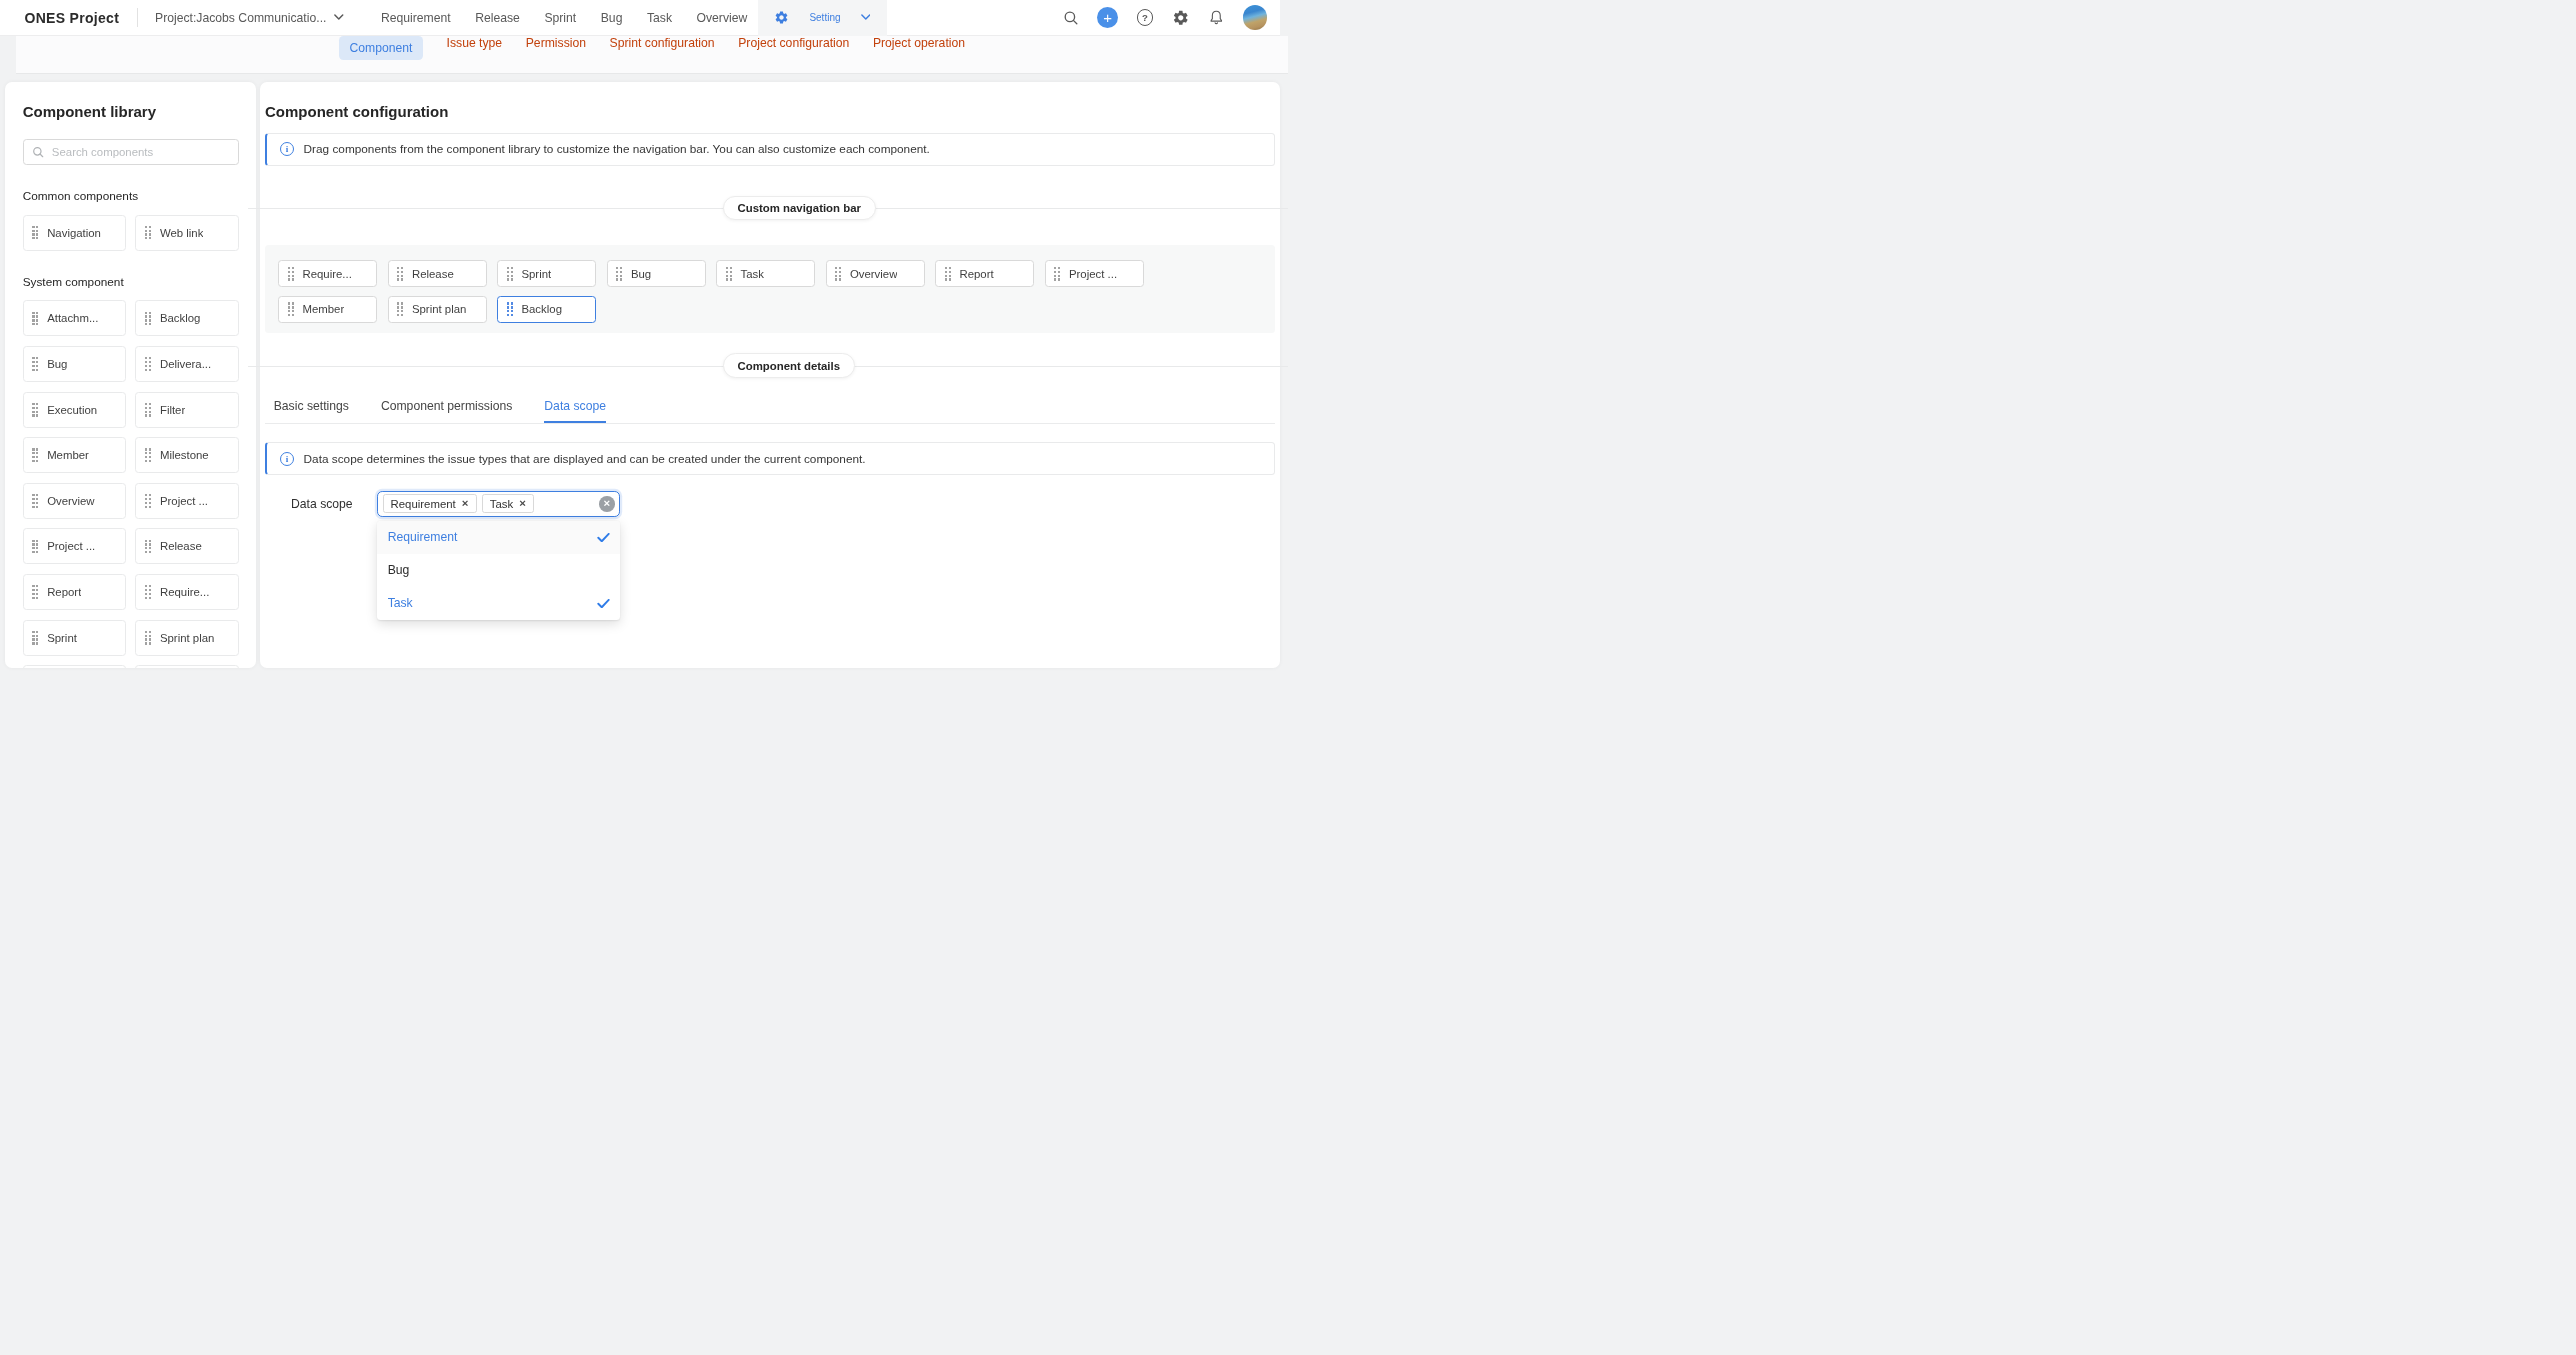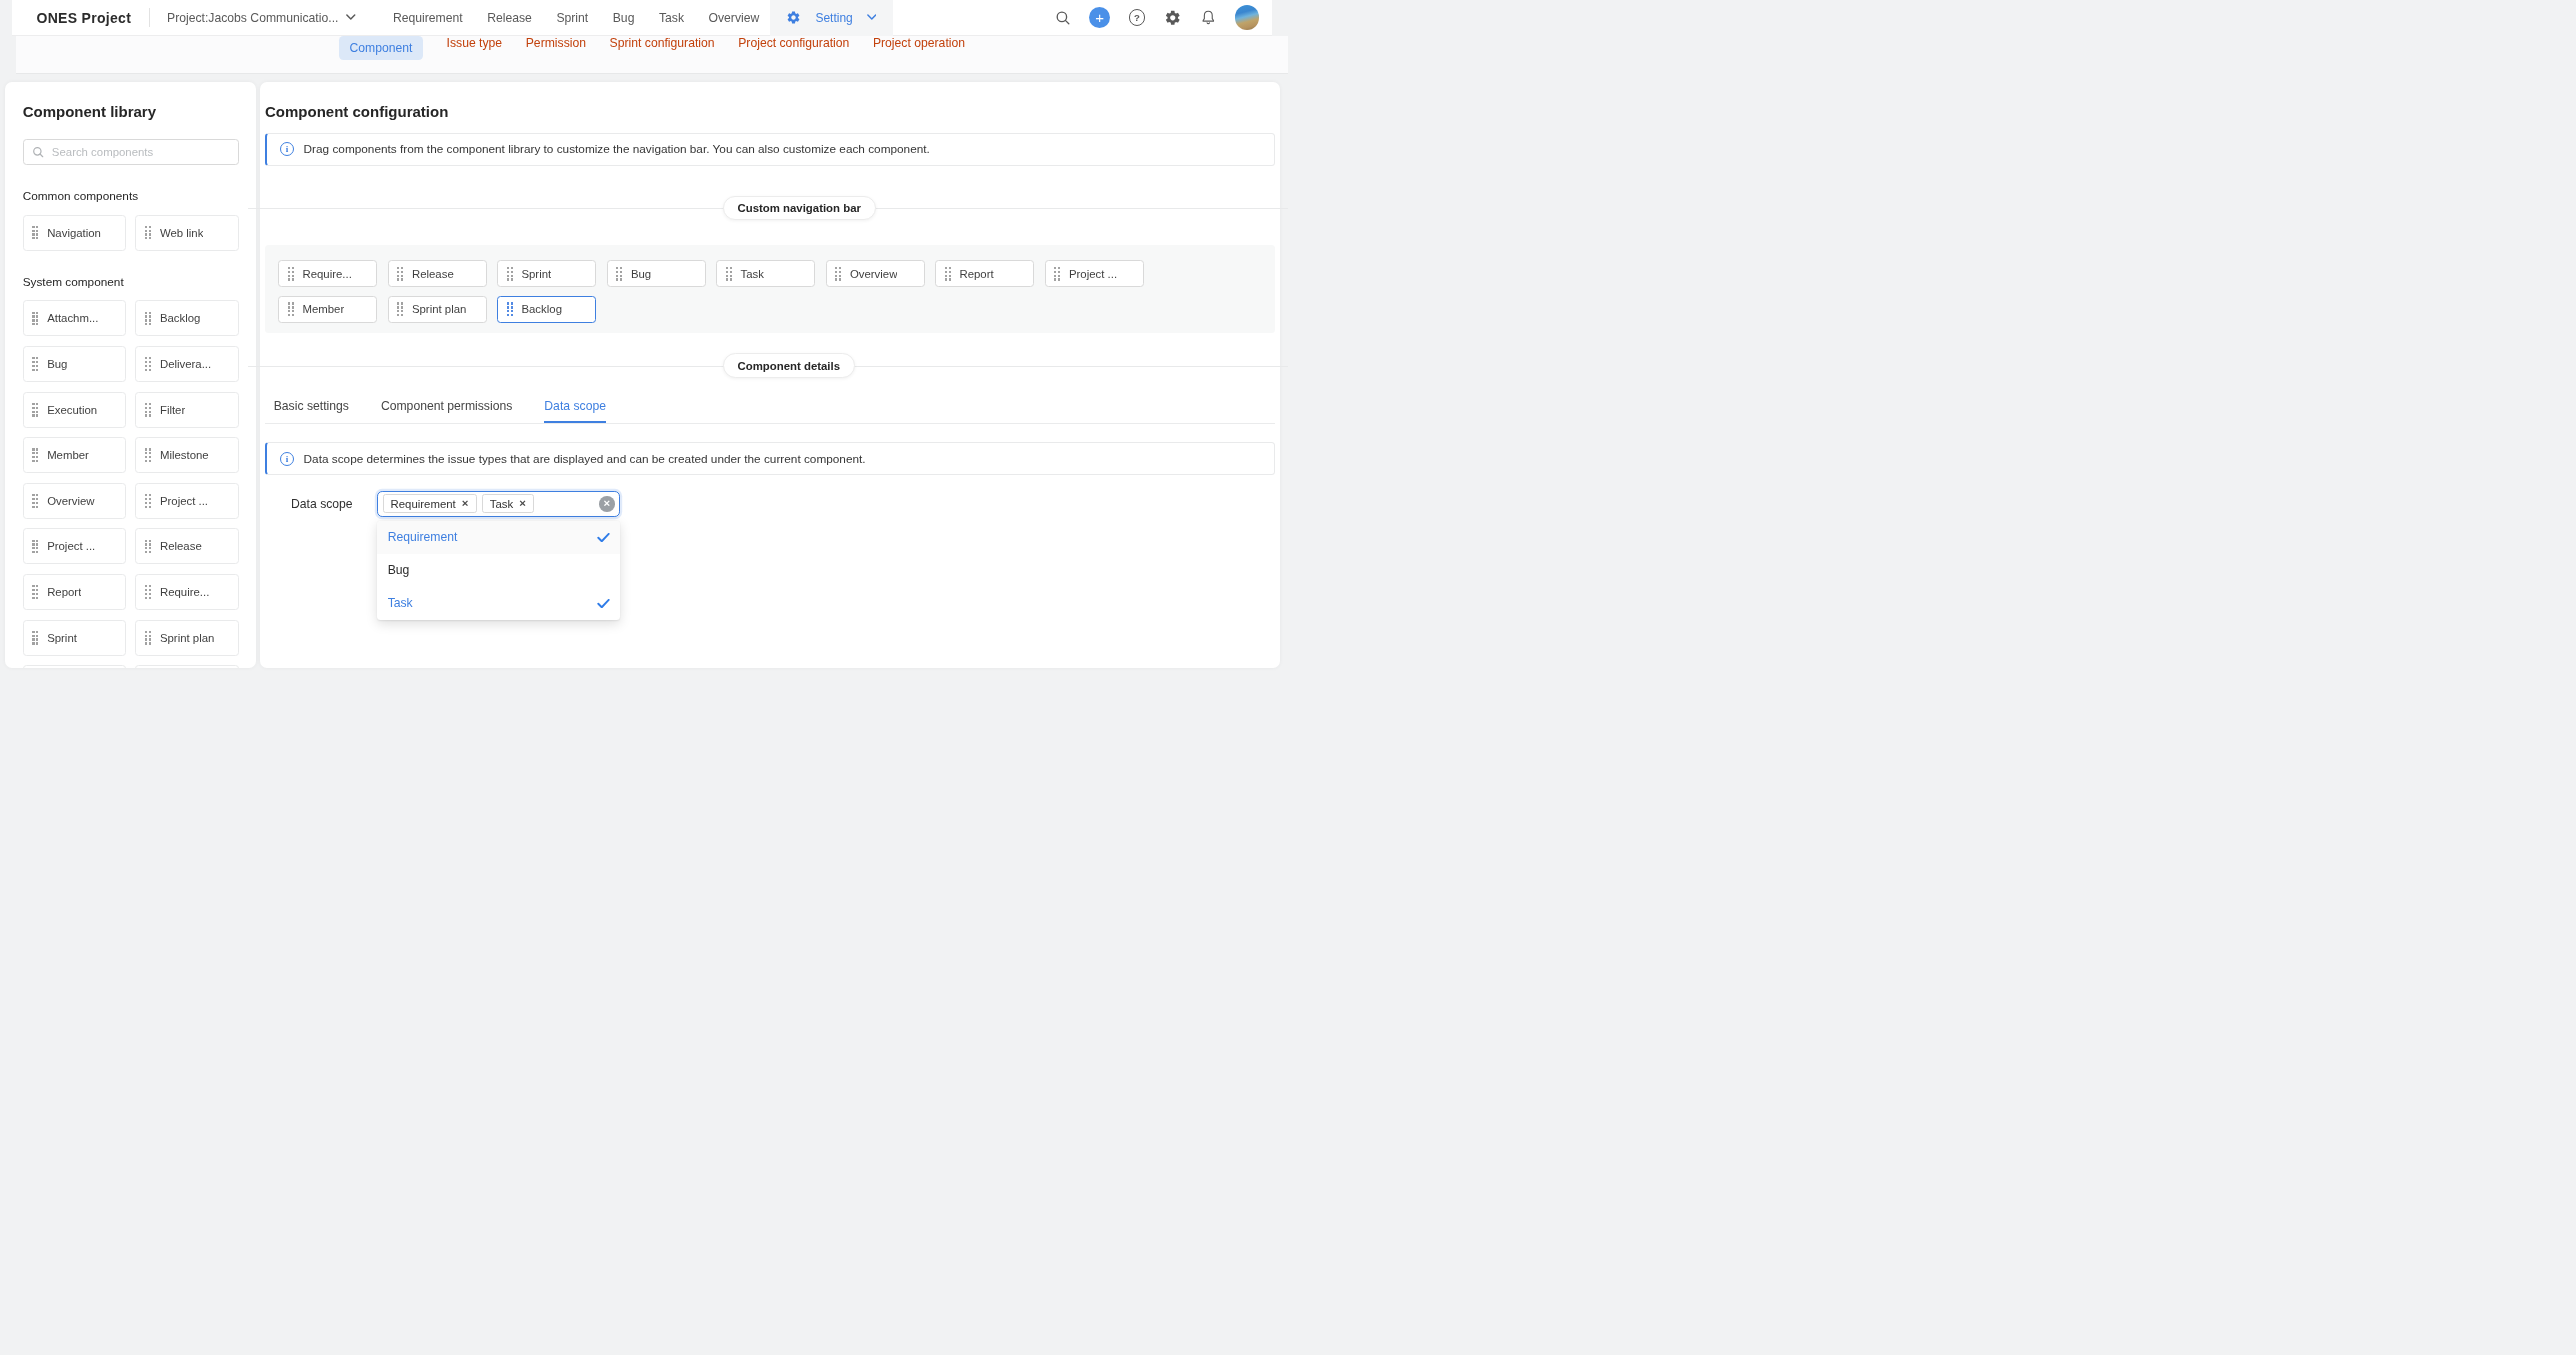--- a/index.html
+++ b/index.html
@@ -1,29 +1,29 @@
 <!DOCTYPE html>
 <html style="font-size:14px"><head>
 <meta charset="utf-8">
 <style>
   html,body{margin:0;padding:0;background:#f1f2f3;}
   *{box-sizing:border-box;}
   .stage{position:relative;width:1288px;height:678px;overflow:hidden;
          font-family:"Liberation Sans",sans-serif;background:#f1f2f3;color:#262626;}
 
   
-  .topbar{position:absolute;top:0;left:0;right:16px;height:36px;background:#fff;
-          display:flex;align-items:center;padding-left:24.5px;border-bottom:0.9px solid #ededee;z-index:4;margin-left:12px;}
+  .topbar{position:absolute;top:0;left:0;right:8px;height:36px;background:#fff;
+          display:flex;align-items:center;padding-left:24.5px;border-bottom:0.9px solid #ededee;z-index:4;}
   .logo{font-size:14px;font-weight:700;color:#2b2b2b;letter-spacing:0.3px;white-space:nowrap;}
   .vdiv{width:0.9px;height:19px;background:#e2e2e2;margin:0 17.5px;flex:none;}
   .proj{display:flex;align-items:center;gap:7.9px;font-size:12.2px;color:#595959;white-space:nowrap;cursor:pointer;}
   .top-nav{display:flex;gap:24.5px;margin-left:37px;}
   .top-nav-item{font-size:12.2px;color:#595959;white-space:nowrap;cursor:pointer;}
   .setting-tab{height:36px;margin-left:10.5px;padding:0 16.6px;background:#f4f5f6;display:flex;
-               align-items:center;gap:14px;color:var(--accent);font-size:12px;cursor:pointer;flex:none;}
+               align-items:center;gap:20px;color:var(--accent);font-size:10px;cursor:pointer;flex:none;}
   .tb-right{margin-left:auto;display:flex;align-items:center;gap:18.4px;padding-right:13px;}
   .tb-icon{display:flex;align-items:center;justify-content:center;cursor:pointer;}
   .plus-btn{width:21px;height:21px;border-radius:50%;background:var(--plus);color:#fff;
             font-size:15px;line-height:1;display:flex;align-items:center;justify-content:center;padding-bottom:0.9px;}
   .help-btn{width:16.6px;height:16.6px;border-radius:50%;border:1.5px solid #595959;color:#595959;
             font-size:9.6px;font-weight:700;display:flex;align-items:center;justify-content:center;}
   .avatar{width:24.5px;height:24.5px;border-radius:50%;
           background:linear-gradient(165deg,#3c93d8 0%,#3a86cf 30%,#6fb3dd 46%,#bfa369 64%,#b6935f 82%,#8a6f42 100%);}
 
   

